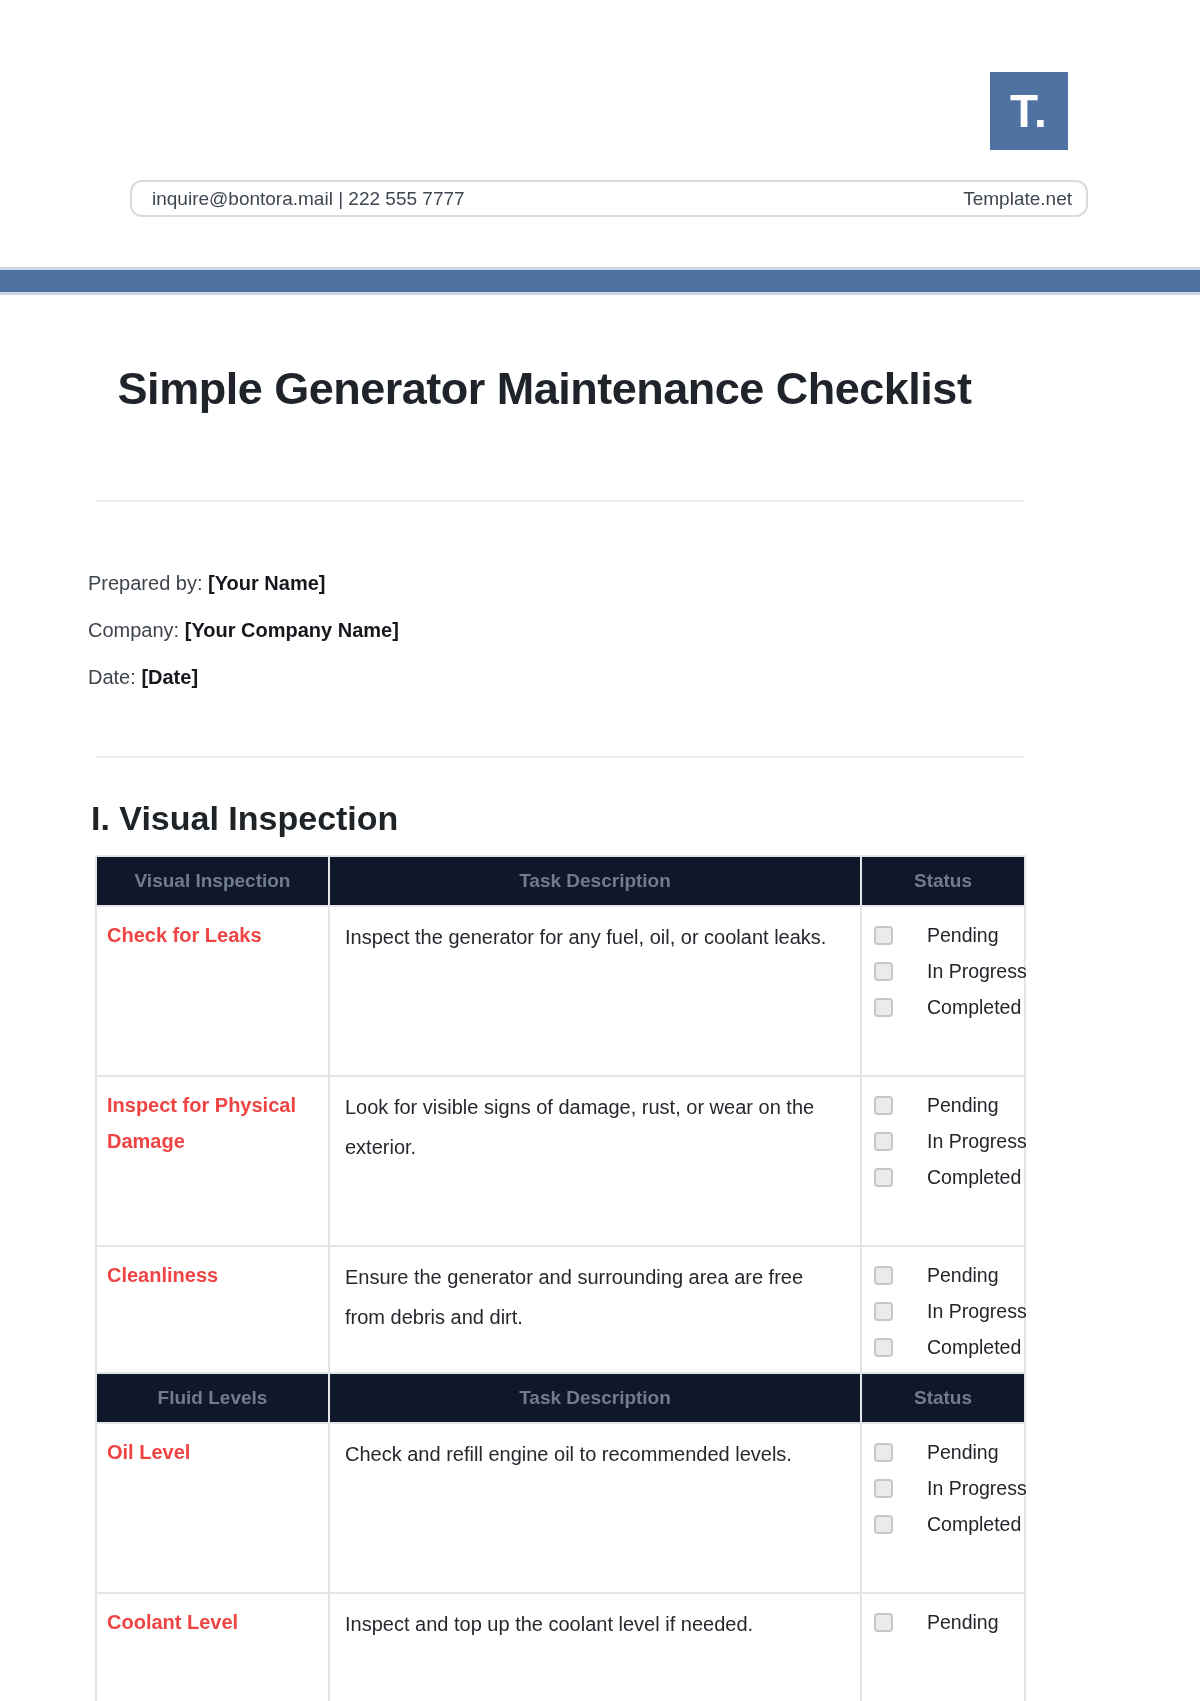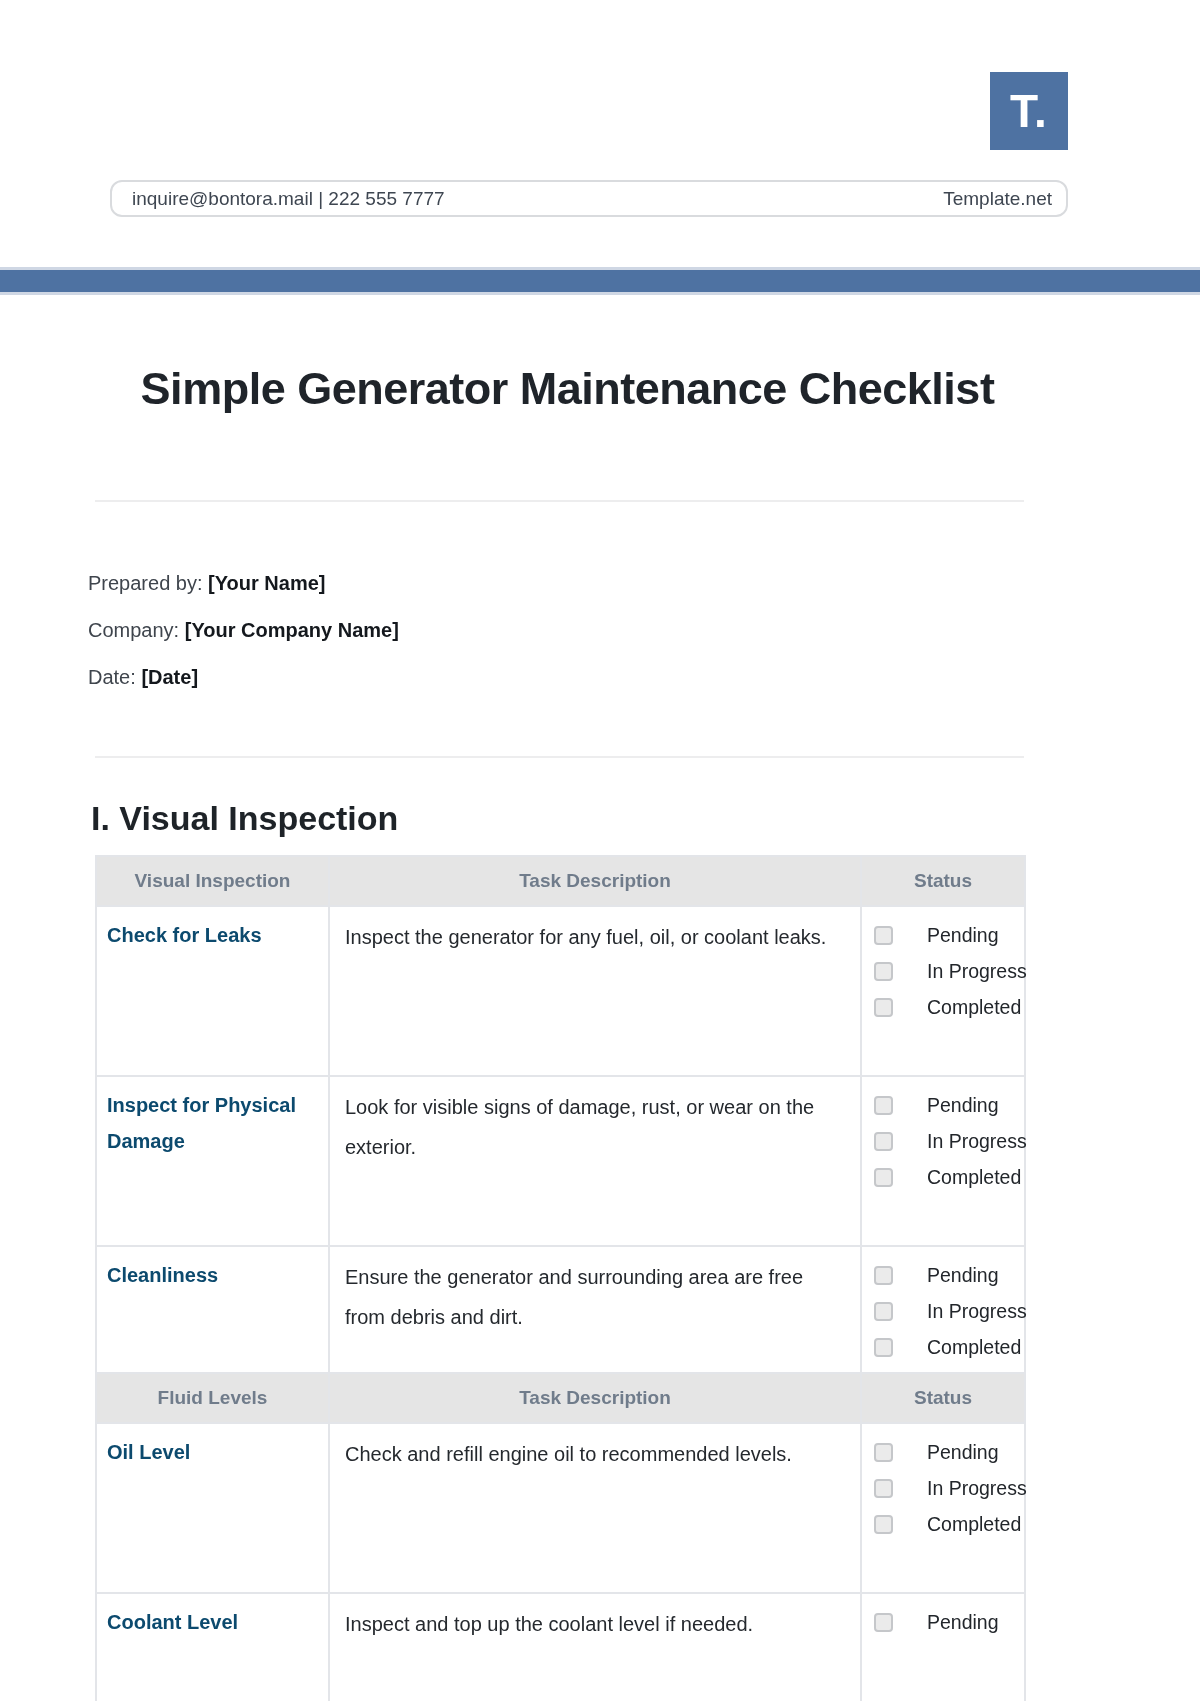--- a/index.html
+++ b/index.html
@@ -16,42 +16,42 @@
   .logo {
     position: absolute; left: 990px; top: 72px;
     width: 78px; height: 78px;
     background: #4e72a2;
     color: #ffffff;
     font-weight: bold; font-size: 46px;
     display: flex; align-items: center; justify-content: center;
     letter-spacing: 1px;
   }
   .contact-pill {
-    position: absolute; left: 110px; top: 180px;
+    position: absolute; left: 130px; top: 180px;
     width: 958px; height: 37px;
     box-sizing: border-box;
     border: 2px solid #d9dbde;
     border-radius: 12px;
     background: #ffffff;
     display: flex; align-items: center; justify-content: space-between;
     padding: 0 14px 0 20px;
     font-size: 19px; color: #3e4651;
   }
   .accent-bar {
     position: absolute; left: 0; top: 267px;
     width: 1200px; height: 28px;
     box-sizing: border-box;
     background: #4e72a2;
     border-top: 3px solid #cfd7e4;
     border-bottom: 3px solid #cfd7e4;
   }
 
   
   .page-title {
-    position: absolute; left: 103px; top: 363px;
+    position: absolute; left: 80px; top: 363px;
     width: 929px;
     margin: 0;
     text-align: center;
     font-size: 45px; line-height: 52px;
     font-weight: bold;
     color: #1f242a;
     letter-spacing: -0.5px;
     white-space: nowrap;
   }
   .rule {
@@ -89,36 +89,36 @@
     border-collapse: collapse;
     table-layout: fixed;
   }
   .checklist col.c1 { width: 233px; }
   .checklist col.c2 { width: 532px; }
   .checklist col.c3 { width: 164px; }
   .checklist th, .checklist td {
     border: 2px solid #e3e5e9;
   }
   .checklist th {
-    background: #e5e5e5;
+    background: #0f172a;
     color: #707c8b;
     font-size: 19px; font-weight: bold;
     height: 46px;
     text-align: center;
   }
   .checklist td {
     height: 148px;
     vertical-align: top;
     background: #ffffff;
   }
   td.c-item {
     padding: 10px 10px 10px 10px;
     font-size: 20px; font-weight: bold;
     line-height: 36px;
-    color: #0c4a6e;
+    color: #ef4444;
   }
   td.c-task {
     padding: 10px 24px 10px 15px;
     font-size: 20px;
     line-height: 40px;
     color: #25292e;
   }
   td.c-status { padding: 10px 0 0 12px; }
   .opt {
     display: flex; align-items: center;

